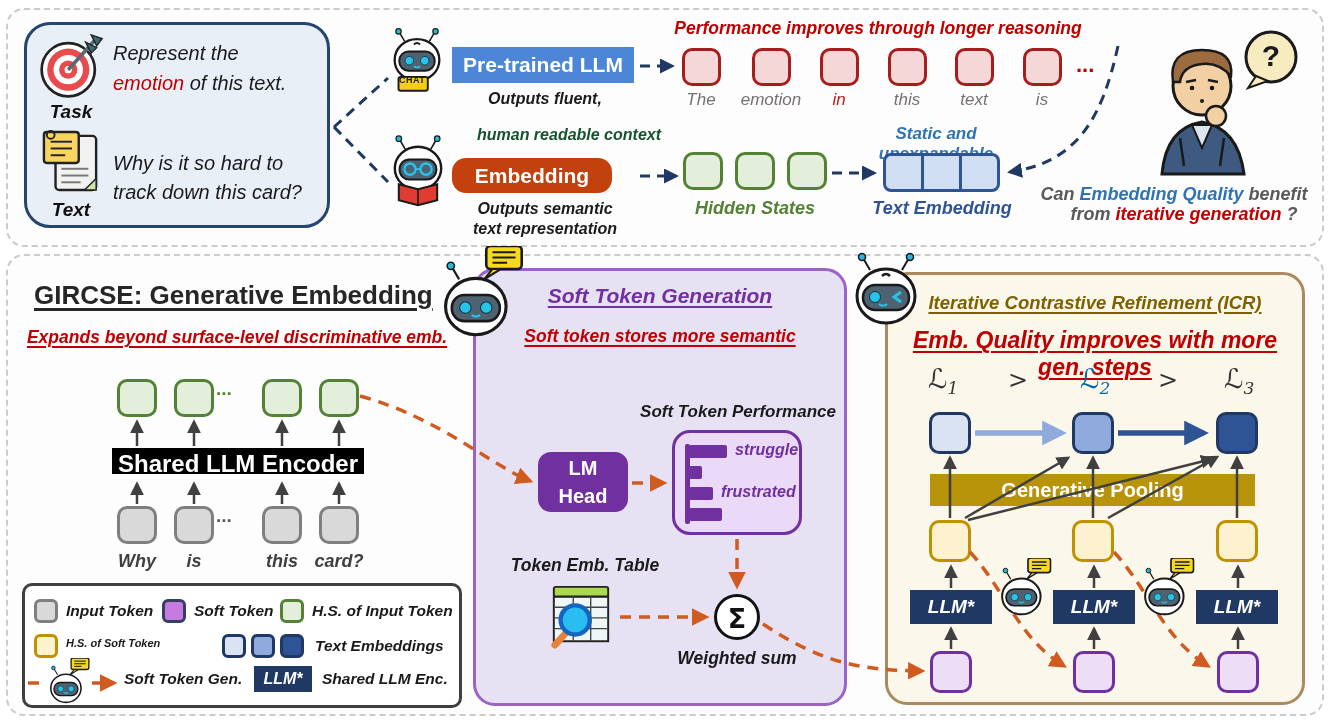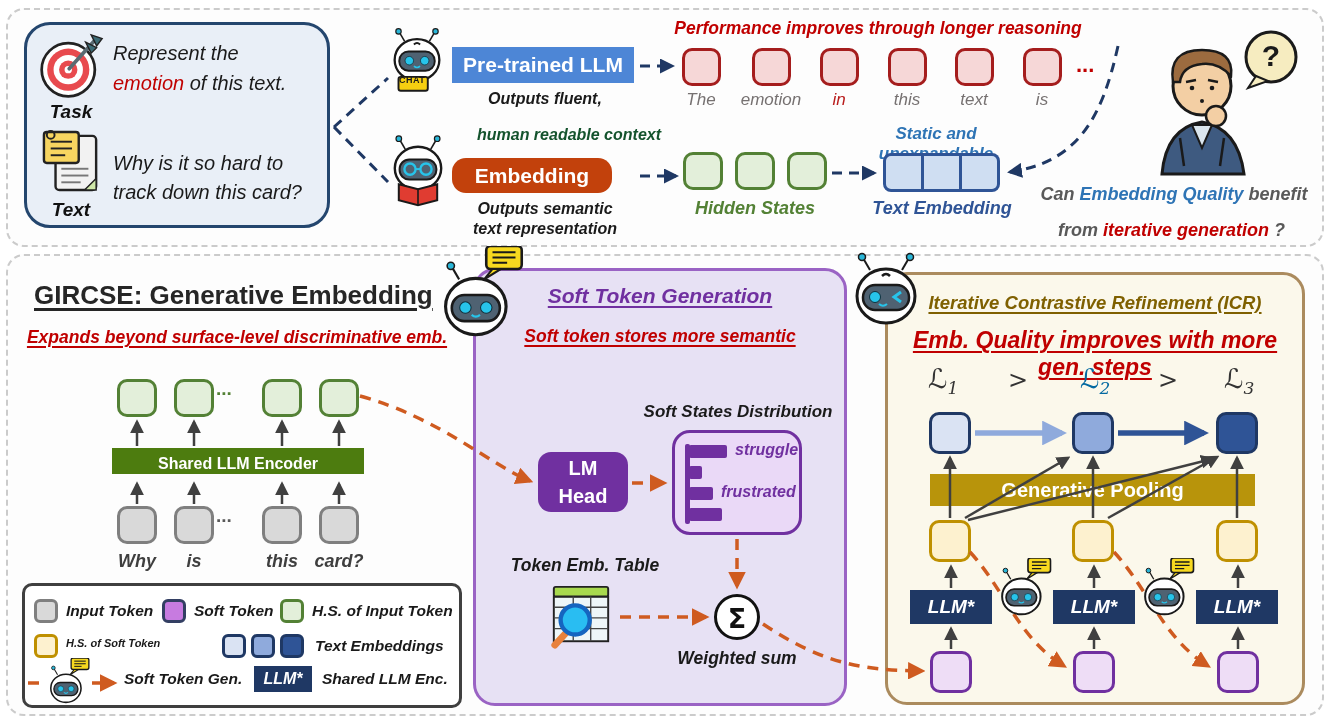--- a/index.html
+++ b/index.html
@@ -234,34 +234,34 @@
   </div>
   <div class="abs bi ctr" style="left:862px;top:198px;width:160px;font-size:18px;color:#2f5496;">Text Embedding</div>
 
   <div class="abs z4" style="left:1140px;top:26px;">
     <svg width="160" height="150" viewBox="0 0 160 150">
         <use href="#sym-person"></use>
       </svg>
     <div style="position:absolute;left:117px;top:13px;width:28px;text-align:center;font-size:30px;font-weight:bold;color:#1a1a1a;">?</div>
   </div>
   <div class="abs bi" style="left:1038px;top:184px;width:272px;font-size:18px;text-align:center;"><span style="color:#595959">Can </span><span style="color:#2e74b5">Embedding Quality</span><span style="color:#595959"> benefit</span></div>
-  <div class="abs bi" style="left:1058px;top:220px;width:252px;font-size:18px;text-align:left;"><span style="color:#595959">from </span><span style="color:#c00000">iterative generation</span><span style="color:#595959"> ?</span></div>
+  <div class="abs bi" style="left:1058px;top:204px;width:252px;font-size:18px;text-align:center;"><span style="color:#595959">from </span><span style="color:#c00000">iterative generation</span><span style="color:#595959"> ?</span></div>
 
   <div class="panel" style="left:6px;top:254px;width:1318px;height:462px;"></div>
 
   <div class="abs" style="left:34px;top:280px;font-size:26px;font-weight:bold;color:#262626;text-decoration:underline;text-decoration-thickness:2.5px;text-underline-offset:4px;">GIRCSE: Generative Embedding</div>
   <div class="abs bi ctr ul" style="left:14px;top:327px;width:446px;font-size:17.5px;color:#c00000;">Expands beyond surface-level discriminative emb.</div>
 
   <div class="tok tok-green" style="left:117px;top:379px;"></div>
   <div class="tok tok-green" style="left:174px;top:379px;"></div>
   <div class="abs" style="left:216px;top:378px;font-size:19px;font-weight:bold;color:#538135;">...</div>
   <div class="tok tok-green" style="left:262px;top:379px;"></div>
   <div class="tok tok-green" style="left:319px;top:379px;"></div>
 
-  <div class="banner" style="left:112px;top:448px;width:252px;height:26px;line-height:31px;font-size:16px;background:#4d7c0f;">Shared LLM Encoder</div>
+  <div class="banner" style="left:112px;top:448px;width:252px;height:26px;line-height:31px;font-size:24px;background:#000000;">Shared LLM Encoder</div>
 
   <div class="tok tok-gray" style="left:117px;top:506px;"></div>
   <div class="tok tok-gray" style="left:174px;top:506px;"></div>
   <div class="abs" style="left:216px;top:505px;font-size:19px;font-weight:bold;color:#595959;">...</div>
   <div class="tok tok-gray" style="left:262px;top:506px;"></div>
   <div class="tok tok-gray" style="left:319px;top:506px;"></div>
   <div class="abs bi ctr" style="left:107px;top:551px;width:60px;font-size:18px;color:#3f3f3f;">Why</div>
   <div class="abs bi ctr" style="left:164px;top:551px;width:60px;font-size:18px;color:#3f3f3f;">is</div>
   <div class="abs bi ctr" style="left:252px;top:551px;width:60px;font-size:18px;color:#3f3f3f;">this</div>
   <div class="abs bi ctr" style="left:306px;top:551px;width:66px;font-size:18px;color:#3f3f3f;">card?</div>
@@ -282,21 +282,21 @@
   <svg class="abs z4" style="left:46px;top:658px;" width="44" height="48" viewBox="0 0 84 92">
       <use href="#sym-robot-bubble"></use>
     </svg>
   <div class="abs bi" style="left:124px;top:670px;font-size:15.5px;color:#1a1a1a;">Soft Token Gen.</div>
   <div class="abs bi ctr" style="left:254px;top:666px;width:58px;height:26px;line-height:26px;background:#1f3864;color:#fff;font-size:16px;">LLM*</div>
   <div class="abs bi" style="left:322px;top:670px;font-size:15.5px;color:#1a1a1a;">Shared LLM Enc.</div>
 
   <div class="abs" style="left:473px;top:268px;width:374px;height:438px;background:#e7e1f4;border:3px solid #9a63c4;border-radius:22px;"></div>
   <div class="abs bi ctr ul" style="left:520px;top:284px;width:280px;font-size:21px;color:#7030a0;">Soft Token Generation</div>
   <div class="abs bi ctr ul" style="left:490px;top:326px;width:340px;font-size:17.5px;color:#c00000;">Soft token stores more semantic</div>
-  <div class="abs bi ctr" style="left:638px;top:402px;width:200px;font-size:17px;color:#1a1a1a;">Soft States Distribution</div>
+  <div class="abs bi ctr" style="left:638px;top:402px;width:200px;font-size:17px;color:#1a1a1a;">Soft Token Performance</div>
 
   <div class="abs" style="left:538px;top:452px;width:90px;height:60px;background:#7030a0;border-radius:13px;color:#fff;font-weight:bold;font-size:20px;text-align:center;line-height:1.4;padding-top:2px;">
     <div>LM</div>
     <div>Head</div>
   </div>
 
   <div class="abs" style="left:672px;top:430px;width:130px;height:105px;background:#ead9f7;border:3.5px solid #7030a0;border-radius:18px;">
     <div class="abs" style="left:10px;top:11px;width:4.5px;height:80px;background:#7030a0;border-radius:2px;"></div>
     <div class="bar" style="left:14px;top:12px;width:38px;"></div>
     <div class="bar" style="left:14px;top:33px;width:13px;"></div>

